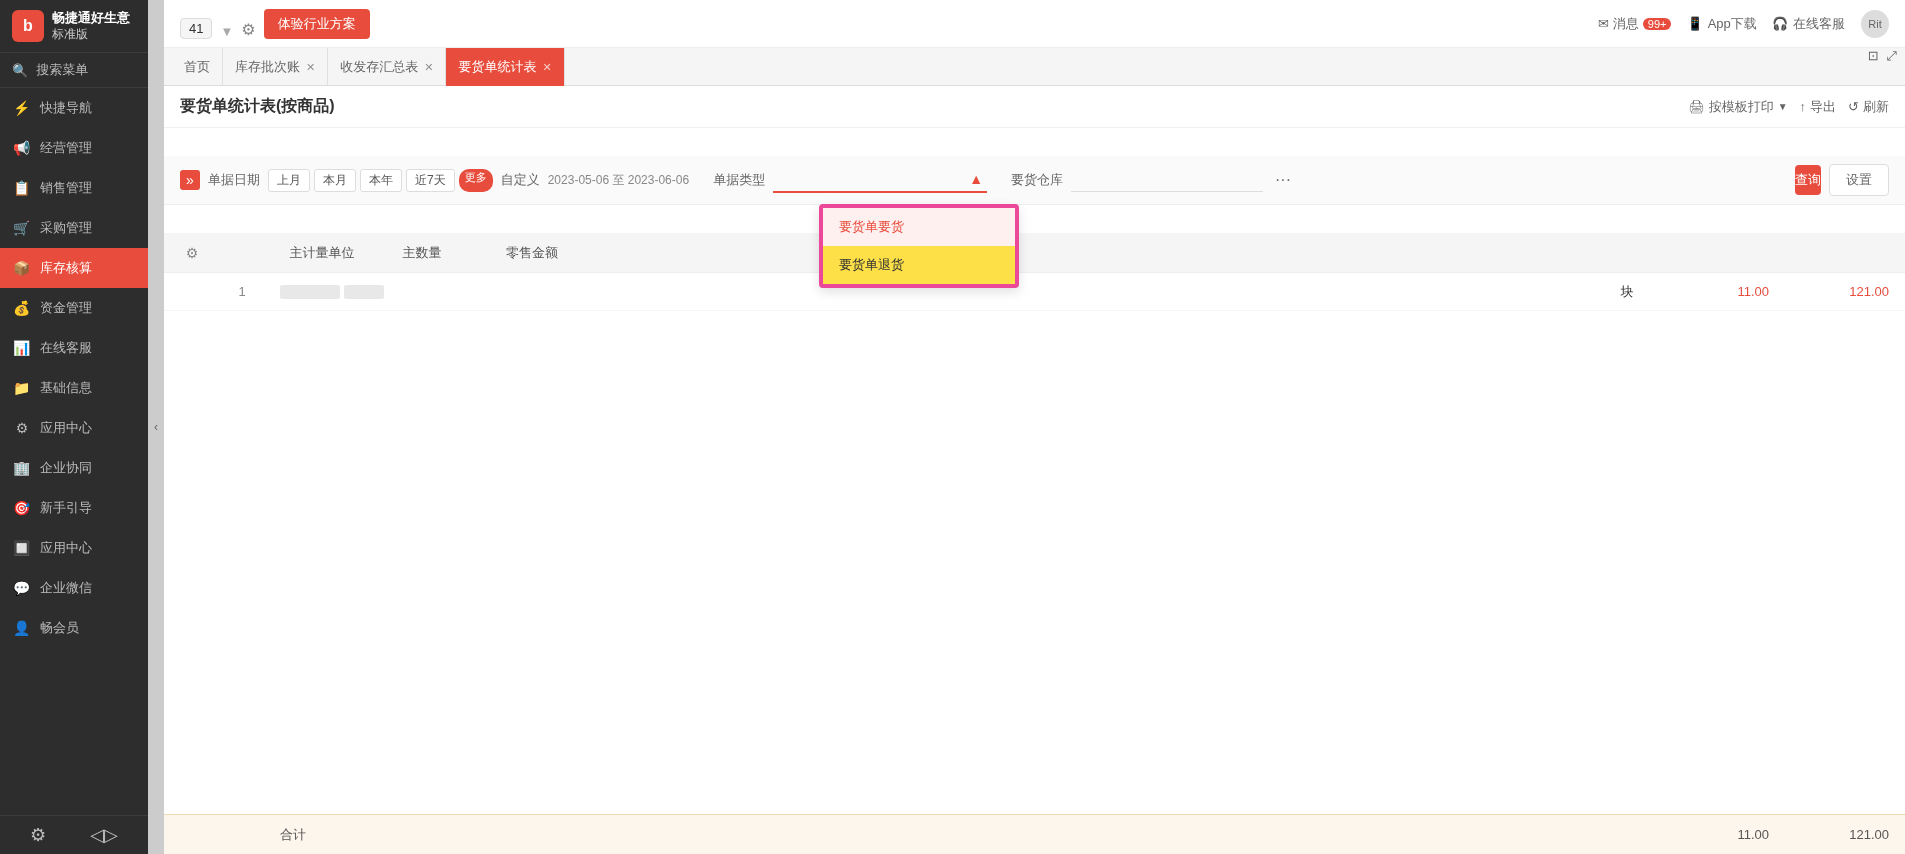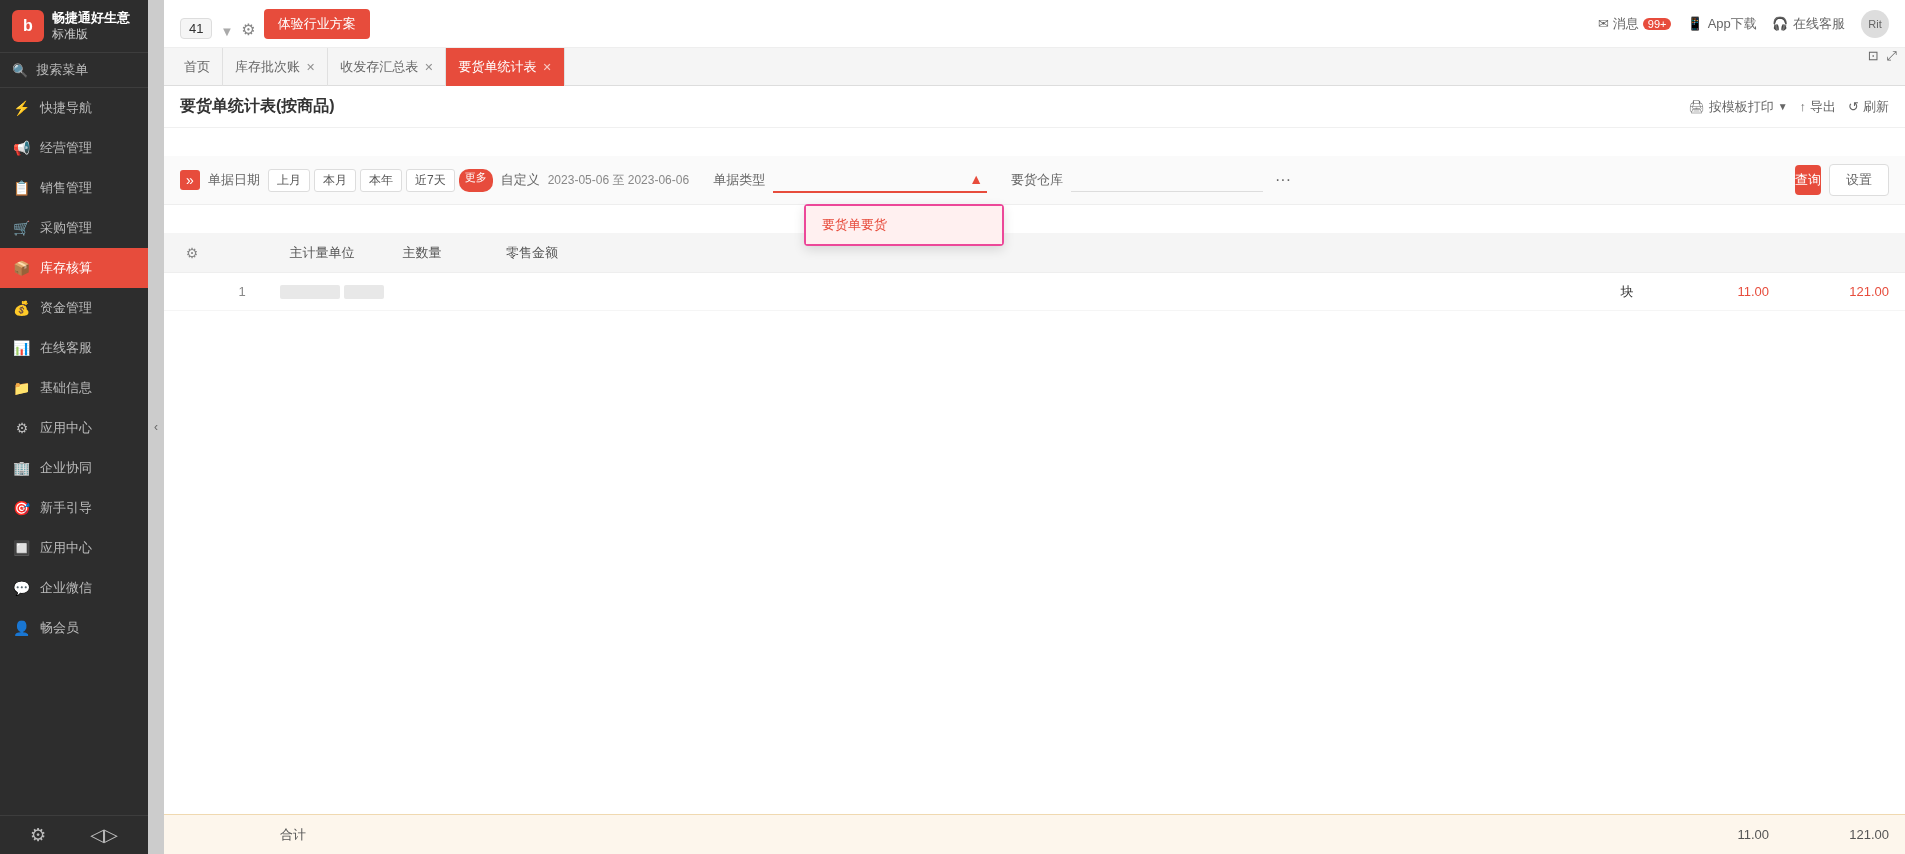--- a/index.html
+++ b/index.html
@@ -161,22 +161,22 @@
       background: #e74c3c; color: white; border: none; padding: 6px 0;
       border-radius: 4px; cursor: pointer; font-size: 13px; margin-left: auto;
     }
     .set-btn {
       background: white; color: #666; border: 1px solid #ddd; padding: 6px 16px;
       border-radius: 4px; cursor: pointer; font-size: 13px;
     }
 
     
     .dropdown-overlay {
-      position: absolute; top: 48px; left: 640px; z-index: 100;
-      background: #fde047; border: 2px solid #ec4899; border-radius: 4px;
+      position: absolute; top: 48px; left: 655px; z-index: 100;
+      background: #fde047; border: 4px solid #ec4899; border-radius: 4px;
       box-shadow: 0 4px 12px rgba(0,0,0,0.12); min-width: 200px;
     }
     .dropdown-item {
       padding: 10px 16px; cursor: pointer; font-size: 13px; color: #333;
     }
     .dropdown-item.selected { background: #fff0f0; color: #e74c3c; }
 
     
     .table-wrapper { flex: 1; display: flex; flex-direction: column; }
     .table-header-row {
@@ -410,20 +410,23 @@
       <span class="filter-warehouse-label">要货仓库</span>
       <input class="filter-warehouse-input" type="text" value="" style="">
       <span class="filter-more-btn">···</span>
 
       <button class="query-btn">查询</button>
       <button class="set-btn">设置</button>
 
       <div class="dropdown-overlay">
         <div class="dropdown-item selected">
           <span>要货单要货</span>
+        </div>
+        <div class="dropdown-item">
+          <span>要货单退货</span>
         </div>
       </div>
     </div>
 
     <div class="table-wrapper">
       <div class="table-header-row">
         <div class="th settings-col">
           <span class="gear-icon">⚙</span>
         </div>
         <div class="th seq"></div>

